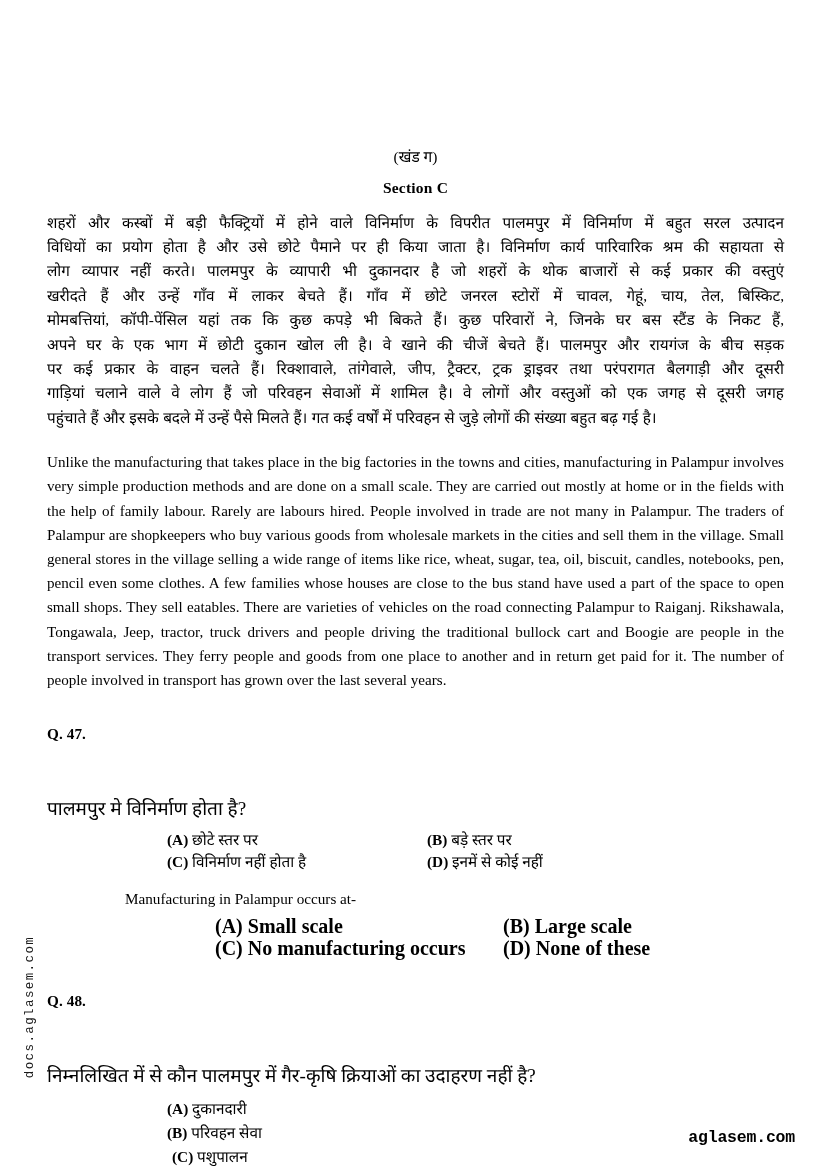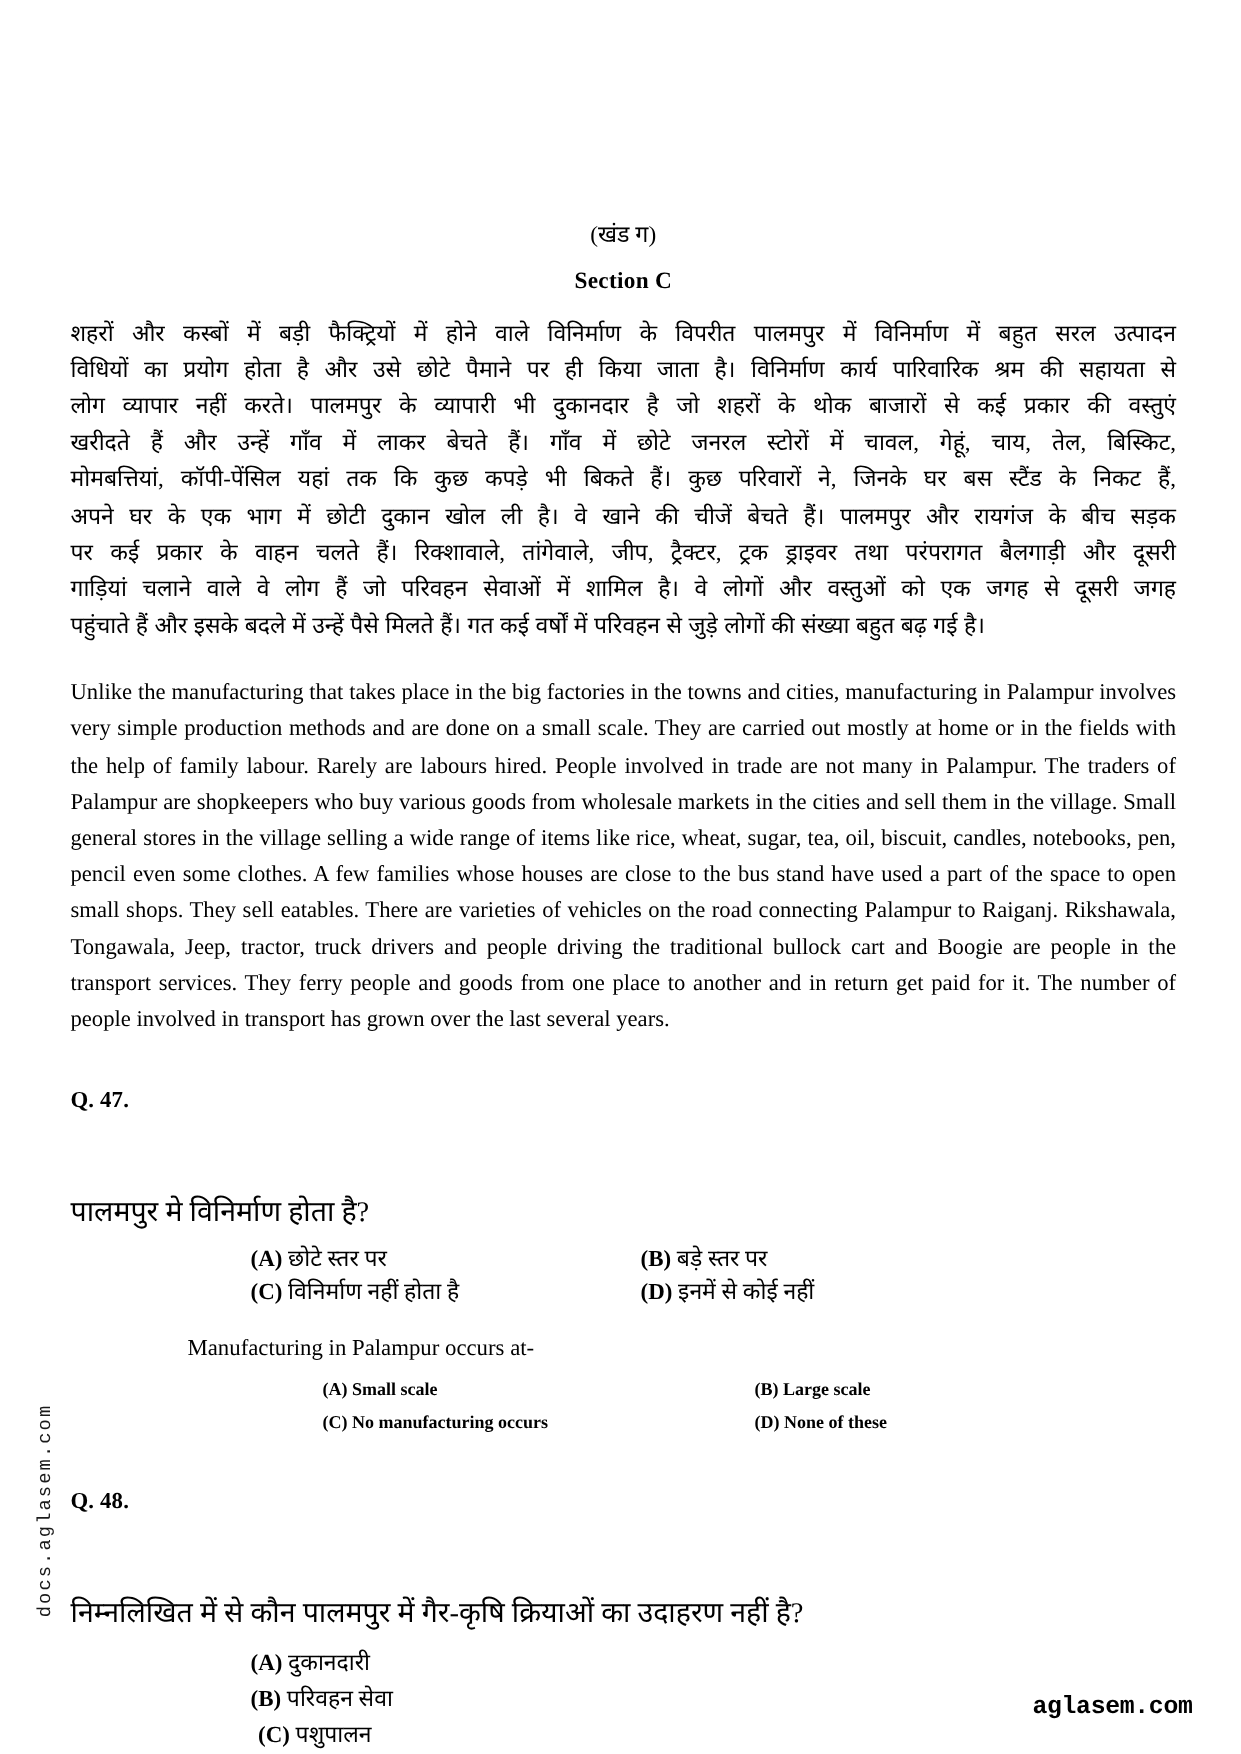--- a/index.html
+++ b/index.html
@@ -99,21 +99,21 @@
   }
   .opt-col-a {
     width: 260px;
     flex: 0 0 260px;
   }
   .opt-col-a-en {
     width: 288px;
     flex: 0 0 288px;
   }
   .opt-hi { font-size: 15.3px; }
-  .opt-en { font-size: 12px; font-weight: bold; }
+  .opt-en { font-size: 20px; font-weight: bold; }
   .opt-tag { font-weight: bold; }
 
   .opts-stack {
     margin-left: 120px;
     margin-top: 9px;
   }
   .opts-stack .opt-line { display: block; line-height: 24px; }
 
   .en-stem {
     margin-left: 78px;

